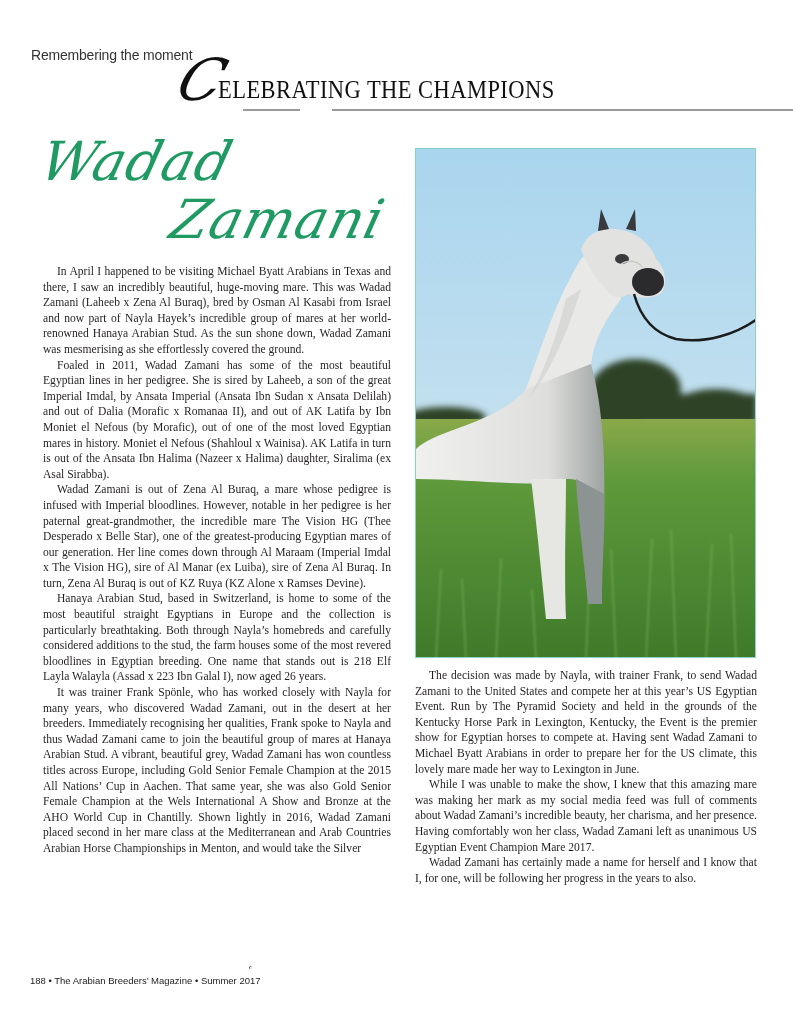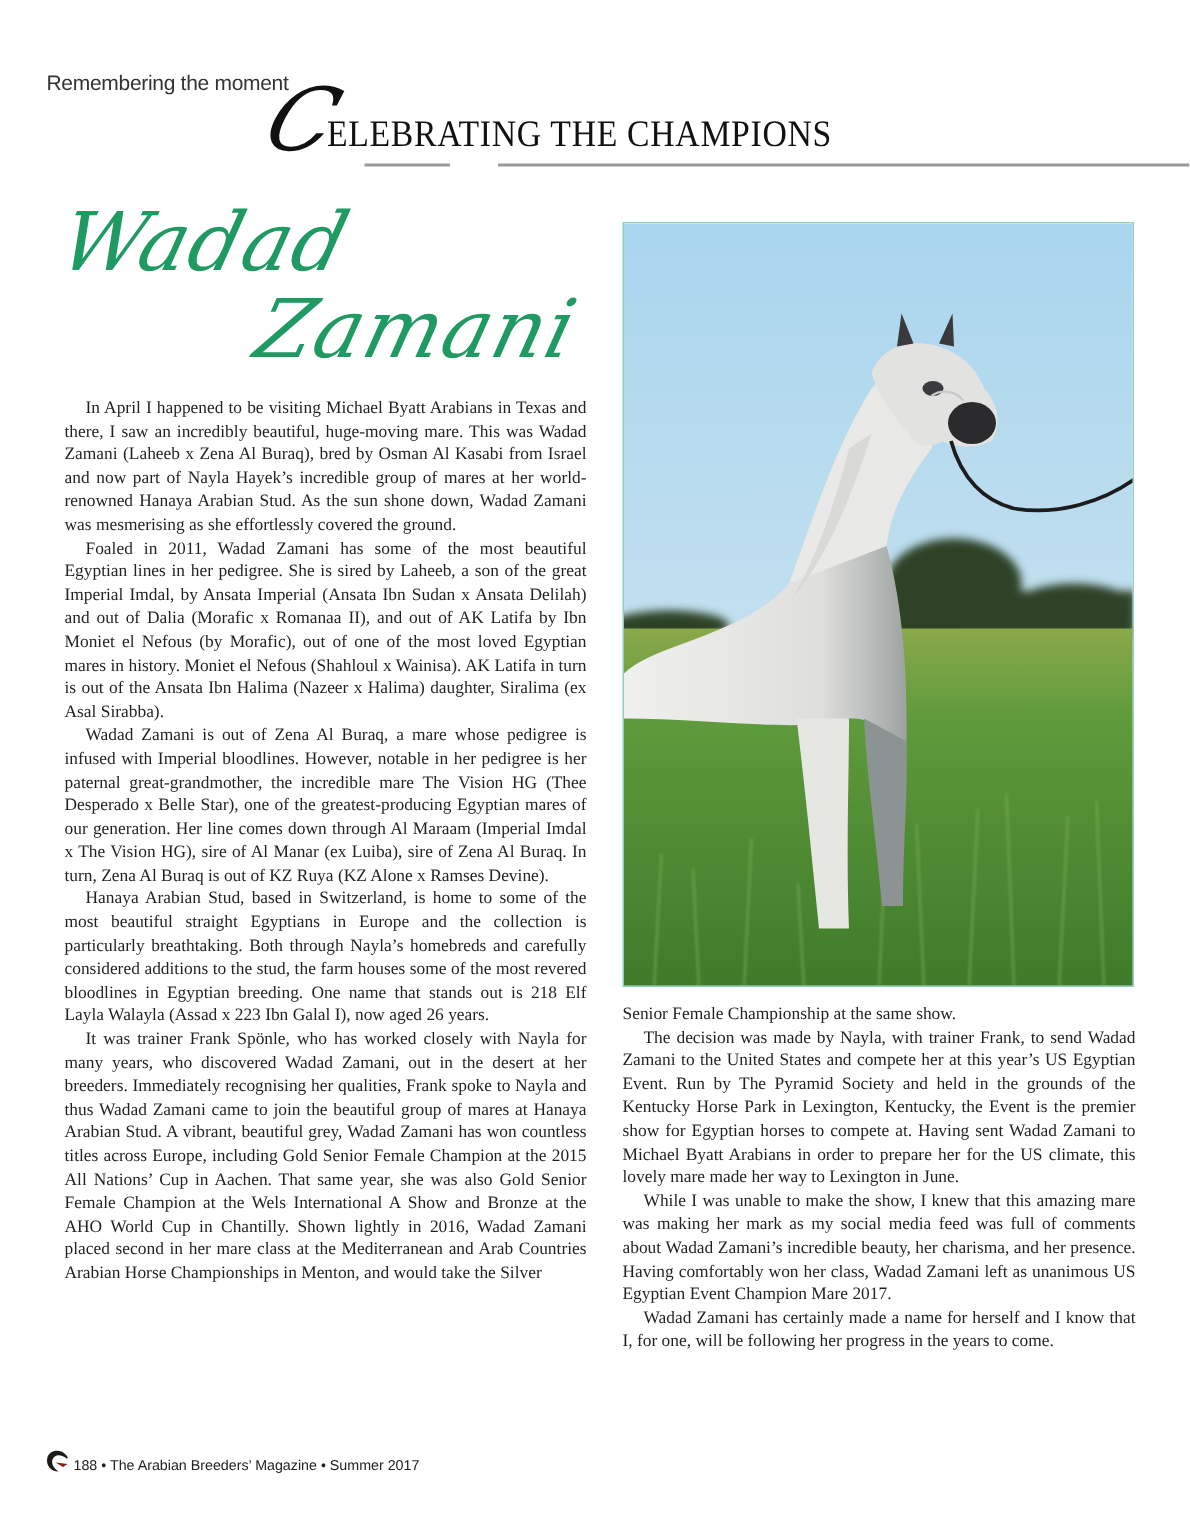--- a/index.html
+++ b/index.html
@@ -26,21 +26,21 @@
   .col { position: absolute; font-size: 11.6px; line-height: 15.6px; text-align: justify; }
   .col p { margin: 0; text-indent: 14px; }
   .col p.noindent { text-indent: 0; }
   .col-left { left: 43px; top: 264px; width: 348px; }
   .col-right { left: 415px; top: 668px; width: 342px; }
 
   .photo { position: absolute; left: 415px; top: 148px; width: 341px; height: 510px;
            border: 1px solid #8fd1c0; box-sizing: border-box; overflow: hidden; }
   .photo svg { display: block; }
 
-  .footer { position: absolute; left: 30px; top: 966px; height: 20px; display: flex; align-items: flex-start; }
+  .footer { position: absolute; left: 30px; top: 966px; height: 20px; display: flex; align-items: flex-end; flex-direction: column; }
   .footer .logo { width: 17px; height: 16px; margin-right: 2px; }
   .footer .text { font-family: "Liberation Sans", sans-serif; font-size: 9.5px; color: #222; margin-top: 6px; }
 </style>
 </head>
 <body>
 
 <div class="section-label">Remembering the moment</div>
 
 <div class="header-title">
   <span class="big-c">C</span>
@@ -128,24 +128,23 @@
     <path d="M210 80 L219 60 L220 82 Z" fill="#3a3a3c"></path>
 
     <path d="M205 115 C212 110 222 112 226 118" stroke="#c8c8c8" stroke-width="1.5" fill="none"></path>
     <path d="M218 145 C225 170 240 185 260 190 C290 195 320 185 341 170" stroke="#1c1c1c" stroke-width="2.5" fill="none"></path>
 
     <path d="M150 150 C140 190 125 230 112 250 C130 230 150 190 165 140 Z" fill="#d4d6d4" opacity="0.8"></path>
   </svg>
 </div>
 
 <div class="col col-right">
-  <p class="noindent">Senior Female Championship at the same show.</p>
   <p>The decision was made by Nayla, with trainer Frank, to send Wadad Zamani to the United States and compete her at this year’s US Egyptian Event. Run by The Pyramid Society and held in the grounds of the Kentucky Horse Park in Lexington, Kentucky, the Event is the premier show for Egyptian horses to compete at. Having sent Wadad Zamani to Michael Byatt Arabians in order to prepare her for the US climate, this lovely mare made her way to Lexington in June.</p>
   <p>While I was unable to make the show, I knew that this amazing mare was making her mark as my social media feed was full of comments about Wadad Zamani’s incredible beauty, her charisma, and her presence. Having comfortably won her class, Wadad Zamani left as unanimous US Egyptian Event Champion Mare 2017.</p>
-  <p>Wadad Zamani has certainly made a name for herself and I know that I, for one, will be following her progress in the years to come.</p>
+  <p>Wadad Zamani has certainly made a name for herself and I know that I, for one, will be following her progress in the years to also.</p>
 </div>
 
 <div class="footer">
   <svg class="logo" viewBox="0 0 17 16">
     <path d="M14 4 C11 0 3 0 1.5 6 C0.5 11 4 15 9 15 C6 13 4 10 5 7 C6 4 10 3 14 6 C15 7 16 6 14 4 Z" fill="#1a1a1a"></path>
     <path d="M7 9 L15 10 L12 12 Z" fill="#8a1b1b"></path>
   </svg>
   <span class="text">188 • The Arabian Breeders’ Magazine • Summer 2017</span>
 </div>
 

